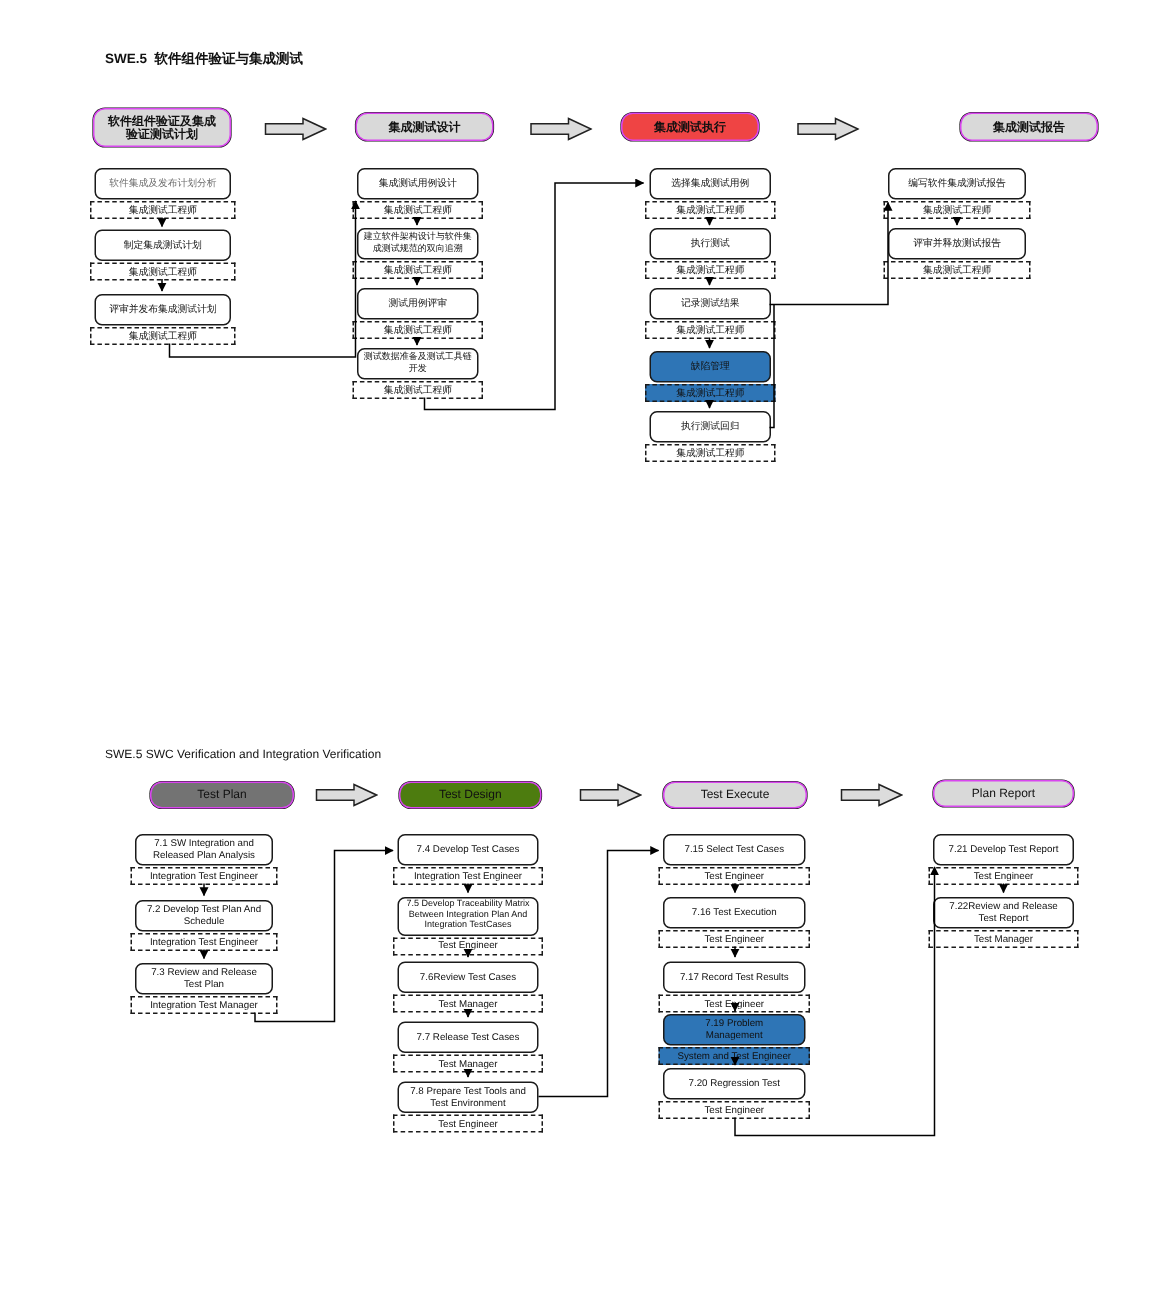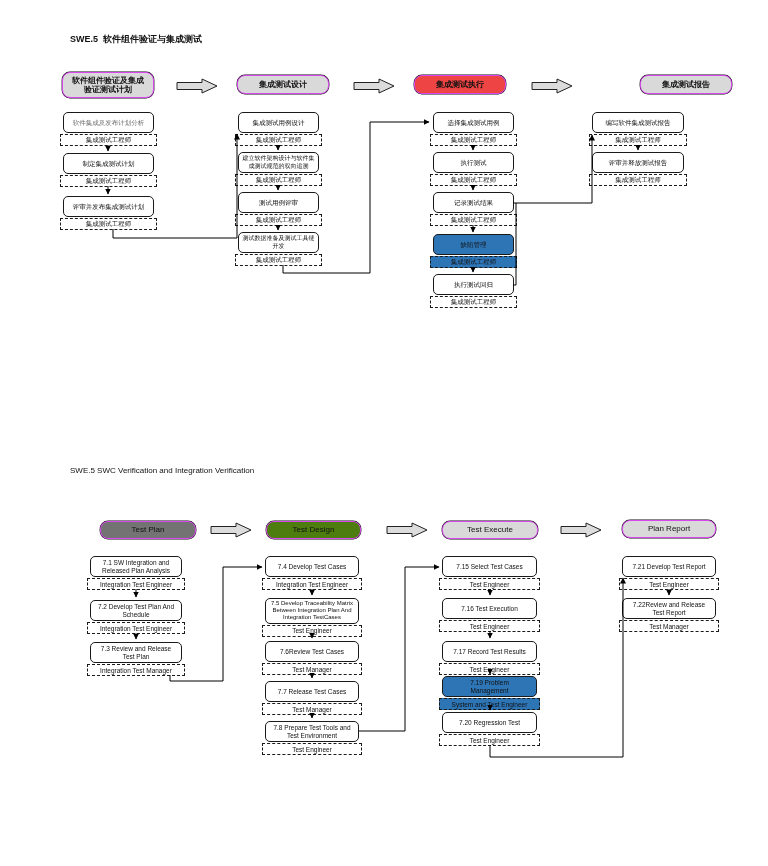--- a/index.html
+++ b/index.html
@@ -1,19 +1,19 @@
 <!DOCTYPE html>
 <html><head>
 <meta charset="utf-8">
 <style>
   html,body{margin:0;padding:0;background:#fff;}
   .canvas{position:relative;width:762px;height:866px;background:#fff;overflow:hidden;
           font-family:"Liberation Sans","DejaVu Sans",sans-serif;color:#111;}
   .title{position:absolute;font-size:9px;font-weight:700;white-space:pre;}
-  .title.en{font-size:8px;font-weight:400;}
+  .title.en{font-size:8px;font-weight:400;margin-top:32px;}
   .hdr{position:absolute;box-sizing:border-box;border:1px solid #d946ef;border-radius:8px;
        background:#d9d9d9;display:flex;align-items:center;justify-content:center;
        text-align:center;font-size:8px;font-weight:600;line-height:1.15;white-space:pre-line;
        box-shadow:0 0 0 0.4px #111;}
   .hdr.en-h{font-weight:400;}
   .unit{position:absolute;display:flex;flex-direction:column;}
   .task{box-sizing:border-box;min-height:21px;border:1px solid #1a1a1a;border-radius:5px;
         background:#fff;display:flex;align-items:center;justify-content:center;
         text-align:center;font-size:6.5px;line-height:1.2;padding:1px 2px;white-space:pre-line;}
   .task.small{font-size:6px;}

